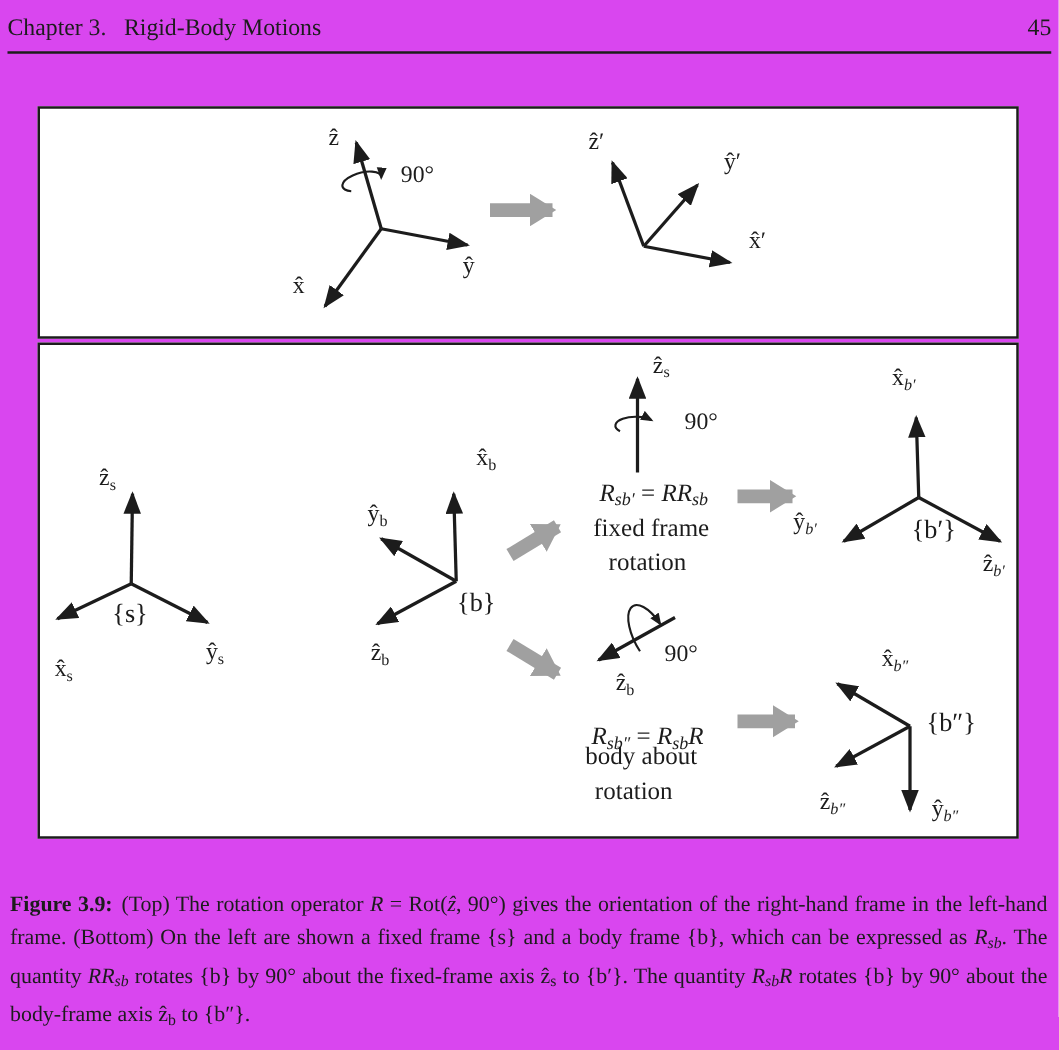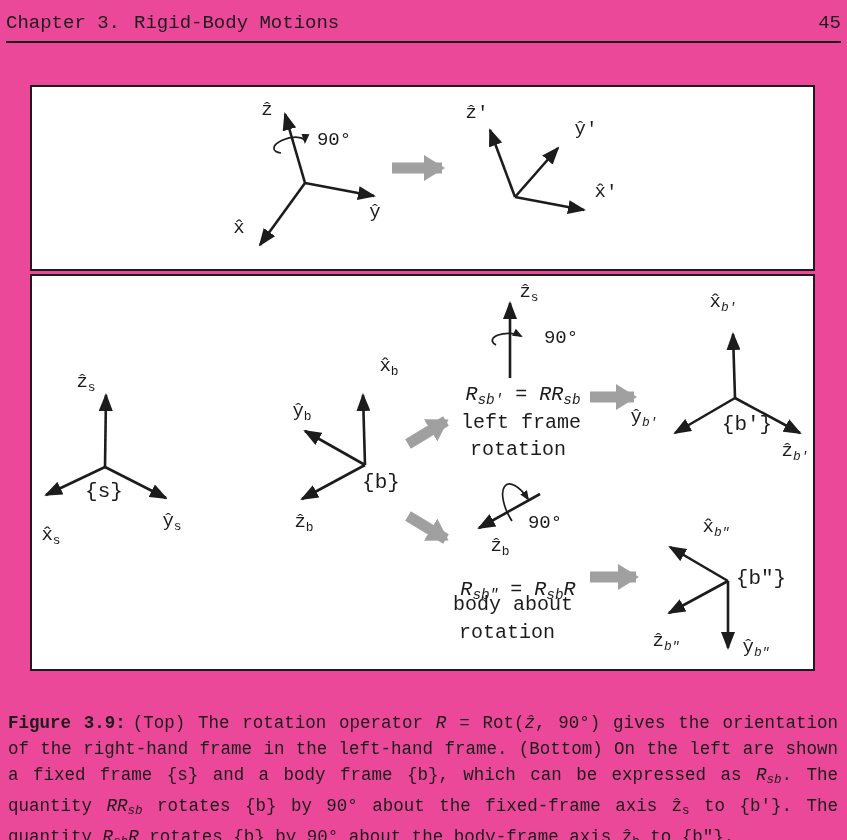--- a/index.html
+++ b/index.html
@@ -1,20 +1,20 @@
 <!DOCTYPE html>
 <html><head>
 <meta charset="utf-8">
 <style>
   html,body{margin:0;padding:0;background:#ffffff;}
   .page{
     position:relative;
     width:847px;height:840px;
-    background:#ec4899;
-    font-family:Liberation Mono, monospace;
+    background:#d946ef;
+    font-family:Liberation Serif, serif;
     color:#1c1c1c;
     overflow:hidden;
   }
   
   .hdr{
     position:absolute;left:6px;right:6px;top:12px;
     display:flex;justify-content:space-between;align-items:baseline;
     font-size:19px;
     border-bottom:2px solid #1c1c1c;
     padding-bottom:7px;
@@ -148,21 +148,21 @@
   <span class="lbl big" style="left:104px;top:491px">{s}</span>
 
   <span class="lbl" style="left:389px;top:368px"><span>x̂</span><span class="sub">b</span></span>
   <span class="lbl" style="left:302px;top:413px"><span>ŷ</span><span class="sub">b</span></span>
   <span class="lbl" style="left:304px;top:524px"><span>ẑ</span><span class="sub">b</span></span>
   <span class="lbl big" style="left:381px;top:482px">{b}</span>
 
   <span class="lbl" style="left:529px;top:294px"><span>ẑ</span><span class="sub">s</span></span>
   <span class="lbl" style="left:561px;top:338px">90°</span>
   <span class="lbl formula" style="left:523px;top:396px"><span class="seg-i">R</span><span class="seg-isub">sb′</span><span> = </span><span class="seg-i">RR</span><span class="seg-isub">sb</span></span>
-  <span class="lbl plain" style="left:521px;top:423px">left frame</span>
+  <span class="lbl plain" style="left:521px;top:423px">fixed frame</span>
   <span class="lbl plain" style="left:518px;top:450px">rotation</span>
 
   <span class="lbl" style="left:723px;top:304px"><span>x̂</span><span class="sub it">b′</span></span>
   <span class="lbl" style="left:644px;top:419px"><span>ŷ</span><span class="sub it">b′</span></span>
   <span class="lbl" style="left:795px;top:453px"><span>ẑ</span><span class="sub it">b′</span></span>
   <span class="lbl big" style="left:747px;top:424px">{b′}</span>
 
   <span class="lbl" style="left:500px;top:548px"><span>ẑ</span><span class="sub">b</span></span>
   <span class="lbl" style="left:545px;top:523px">90°</span>
   <span class="lbl formula" style="left:518px;top:591px"><span class="seg-i">R</span><span class="seg-isub">sb″</span><span> = </span><span class="seg-i">R</span><span class="seg-isub">sb</span><span class="seg-i">R</span></span>

